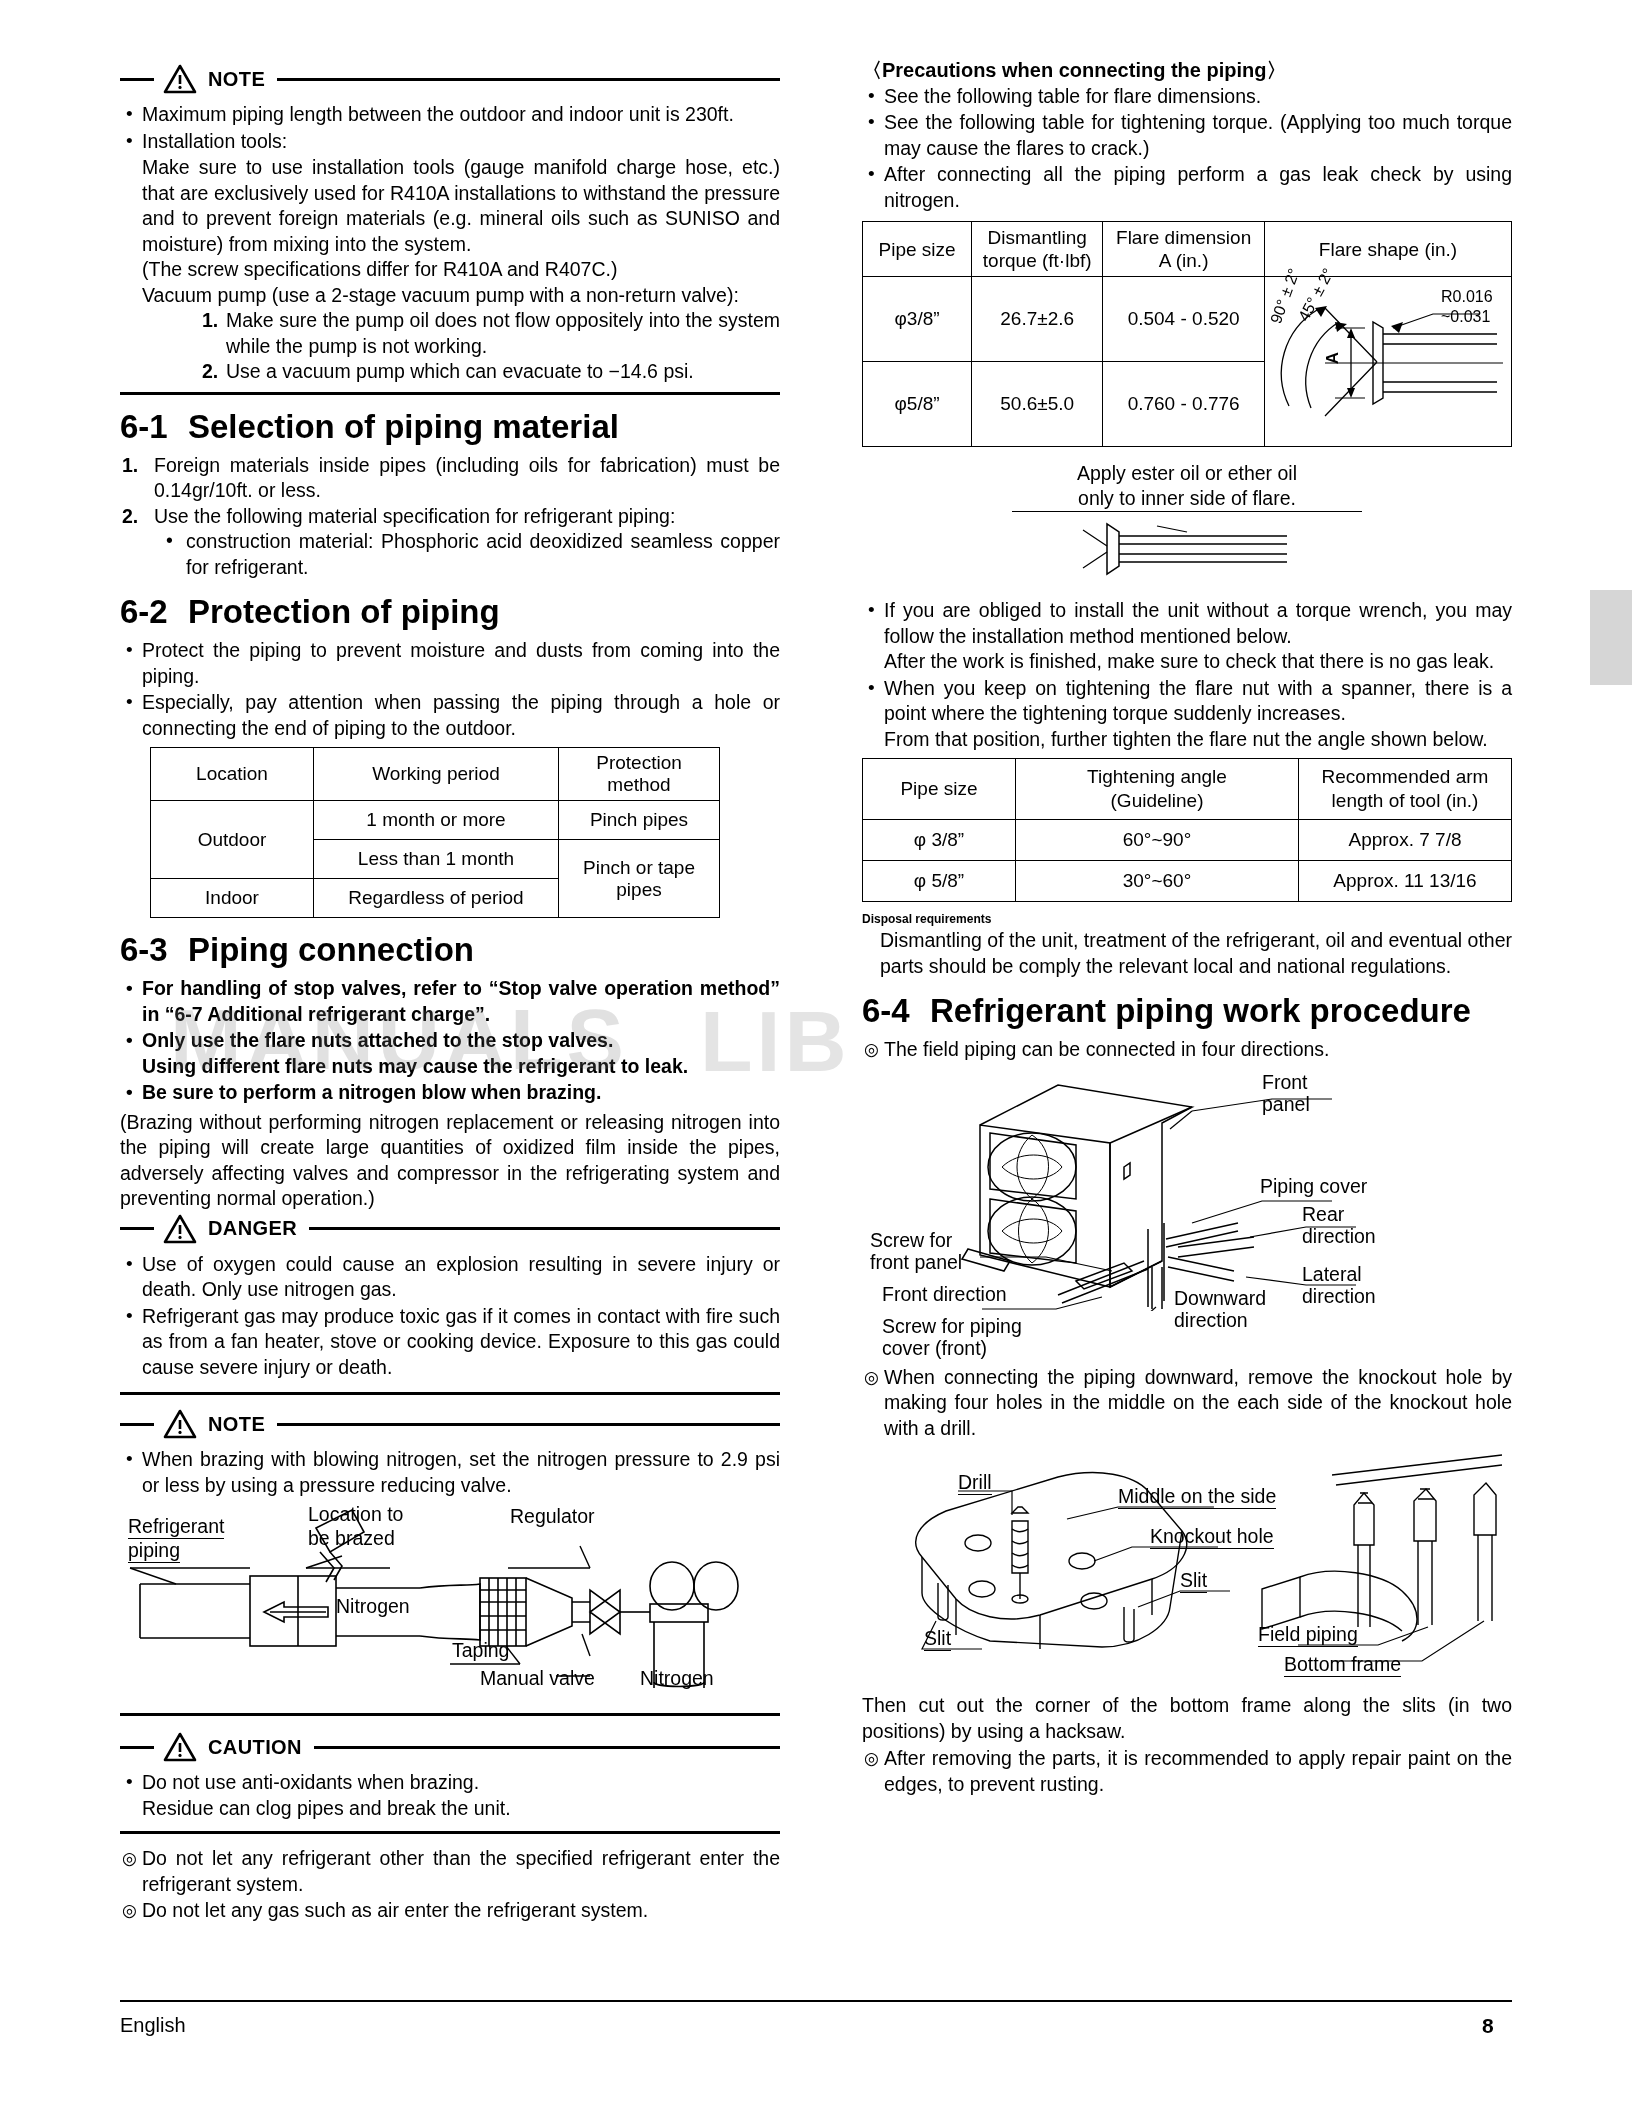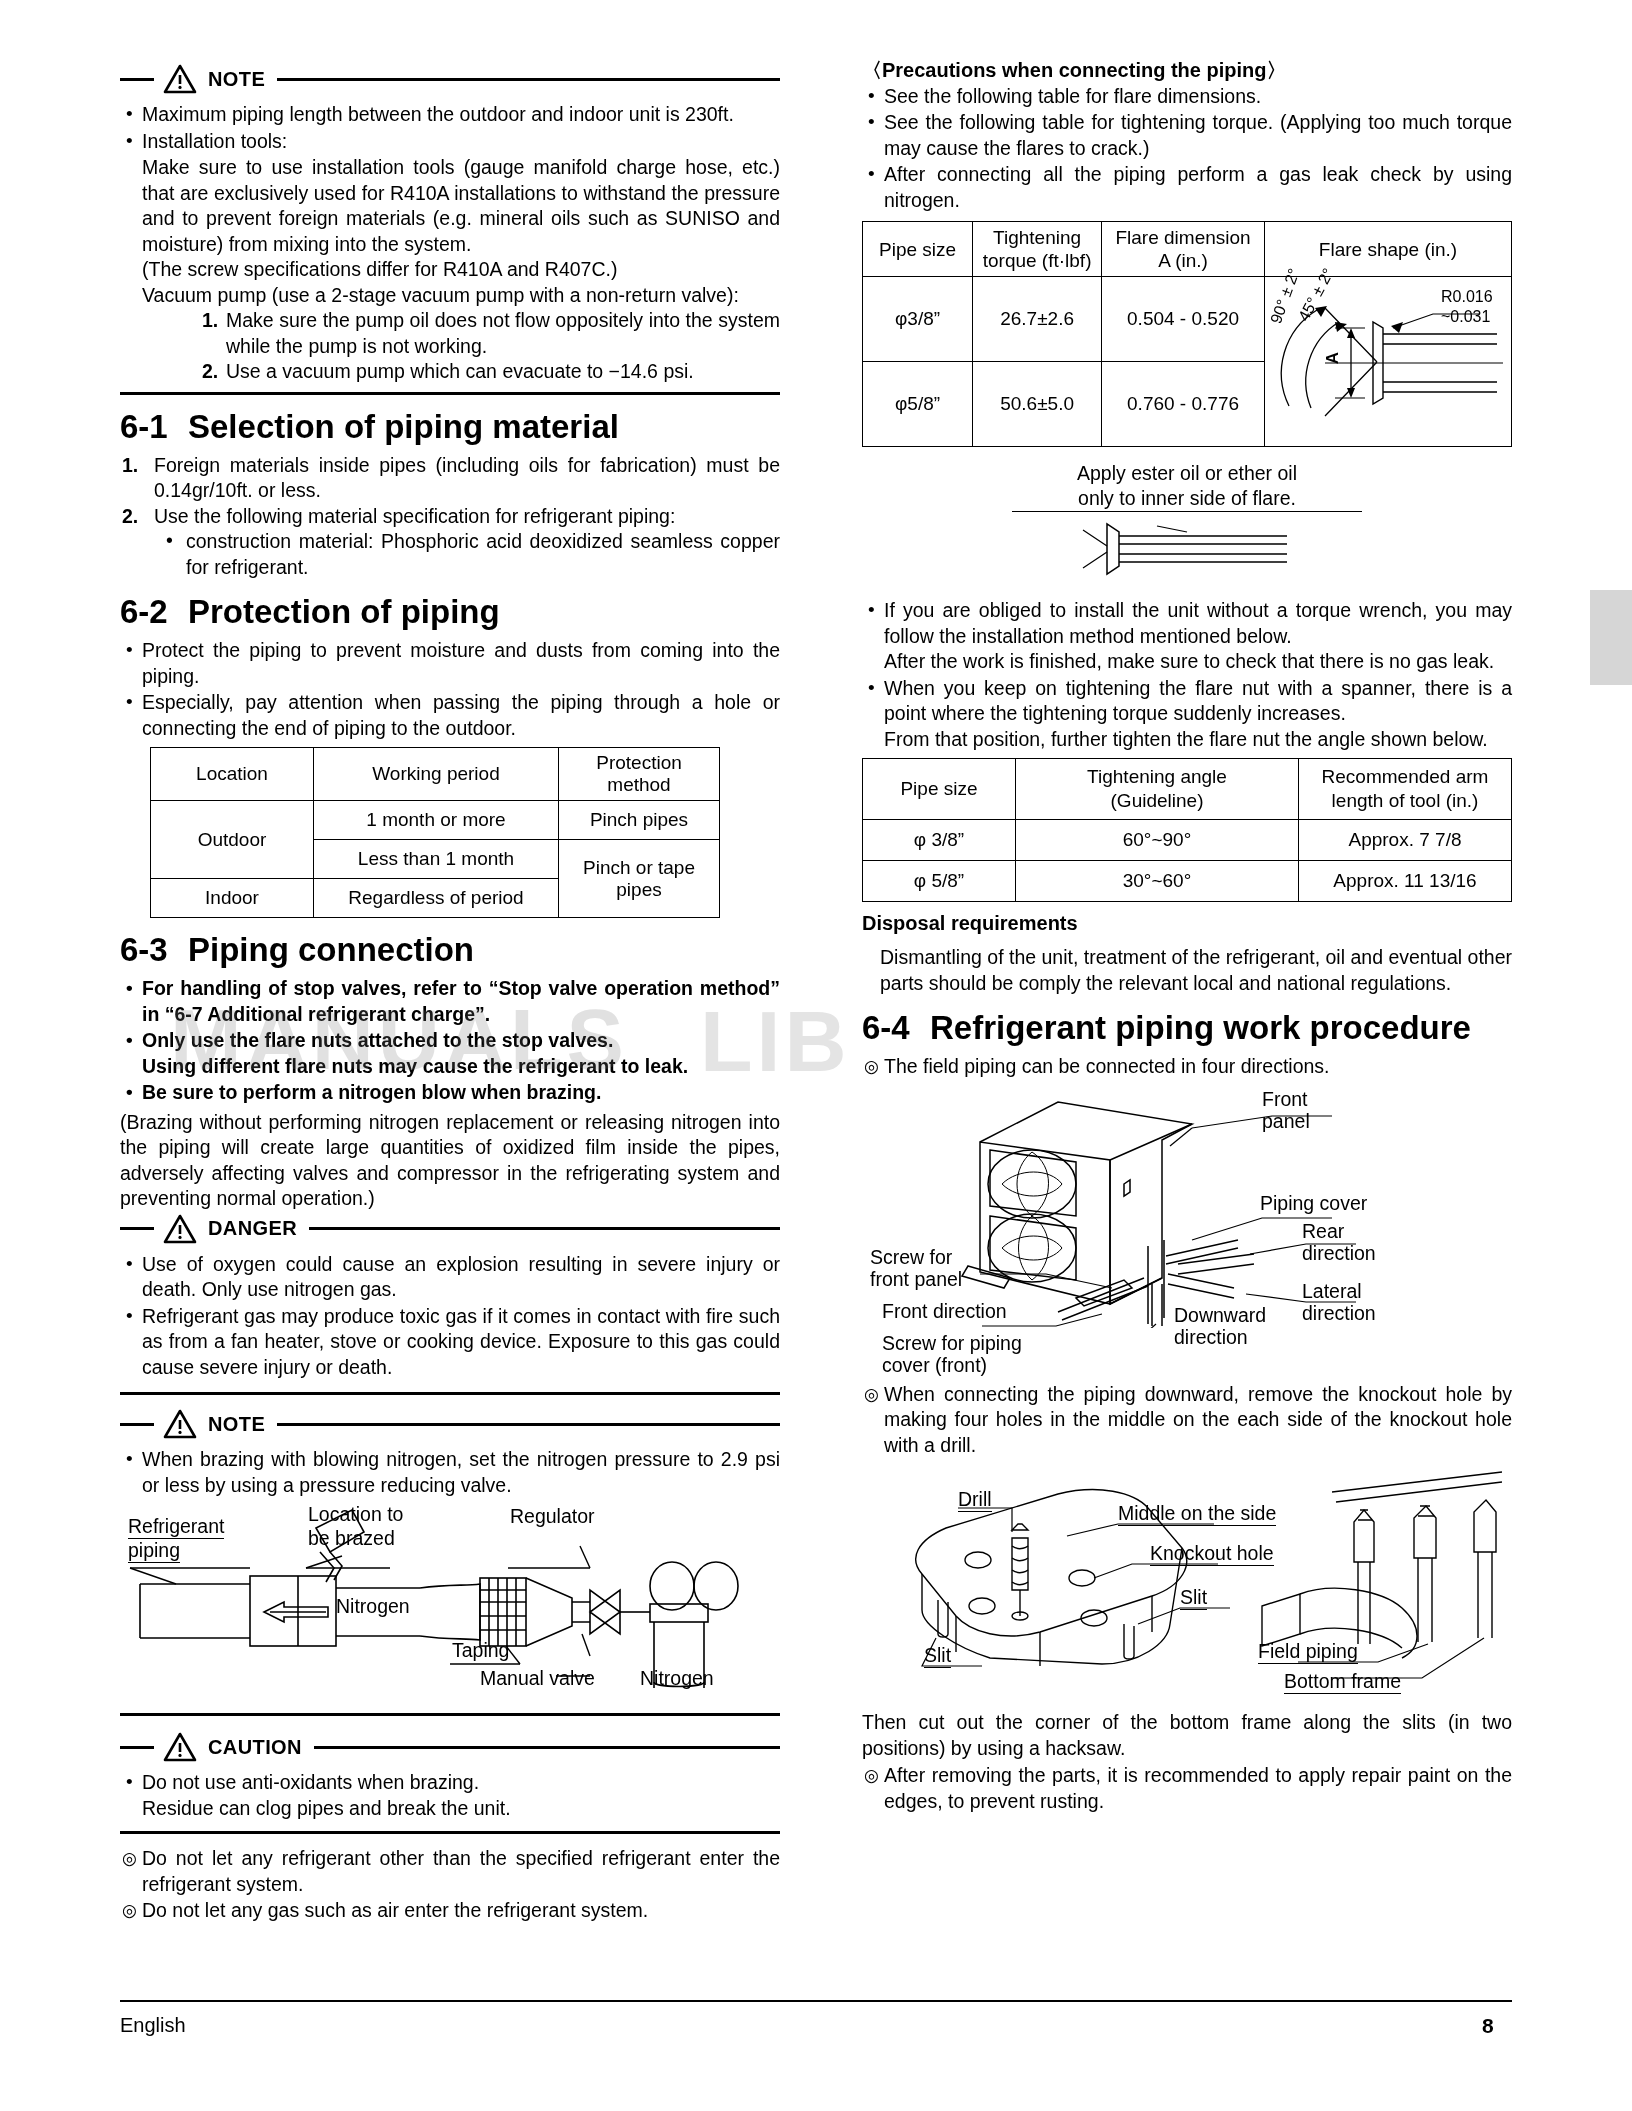--- a/index.html
+++ b/index.html
@@ -34,21 +34,21 @@
   .notice{display:flex;align-items:center;gap:0;margin:6px 0 8px 0;}
   .notice .rule-l{height:3px;background:#000;width:34px;flex:0 0 34px;}
   .notice .rule-r{height:3px;background:#000;flex:1 1 auto;}
   .notice .tri{margin:0 9px 0 9px;}
   .notice .ttl{font-weight:bold;font-size:20px;letter-spacing:.4px;padding:0 12px 0 2px;}
   .notice-bottom{height:3px;background:#000;margin:7px 0 0 0;}
 
   
   .h2{font-size:33px;font-weight:bold;margin:13px 0 7px 0;display:flex;gap:16px;}
   .h2 .num{min-width:52px;}
-  .h3{font-size:20px;font-weight:bold;margin:10px 0 10px 0;}
+  .h3{font-size:12px;font-weight:bold;margin:10px 0 2px 0;}
 
   
   table.tbl{border-collapse:collapse;font-size:19px;}
   table.tbl td,table.tbl th{border:1.6px solid #000;text-align:center;font-weight:normal;padding:4px 6px;}
   .tbl-loc{width:570px;margin:6px 0 0 30px;}
   .tbl-loc td{height:30px;}
 
   .tbl-flare{width:650px;margin:8px 0 0 0;}
   .tbl-flare td{height:34px;font-size:19px;}
   .tbl-flare .hdr td{height:46px;line-height:23px;}
@@ -305,21 +305,21 @@
       <li>See the following table for flare dimensions.</li>
       <li>See the following table for tightening torque. (Applying too much torque may cause the flares to crack.)</li>
       <li>After connecting all the piping perform a gas leak check by using nitrogen.</li>
     </ul>
 
     <table class="tbl tbl-flare">
       <tbody>
           <tr class="hdr">
         <td style="width:112px">Pipe size</td>
         <td style="width:124px">
-          <span style="display:block">Tightening</span>
+          <span style="display:block">Dismantling</span>
           <span style="display:block">torque (ft·lbf)</span>
         </td>
         <td style="width:168px">Flare dimension A (in.)</td>
         <td>Flare shape (in.)</td>
       </tr>
       <tr class="datarow">
         <td>φ3/8”</td>
         <td>26.7±2.6</td>
         <td>0.504 - 0.520</td>
         <td rowspan="2" style="padding:0">

